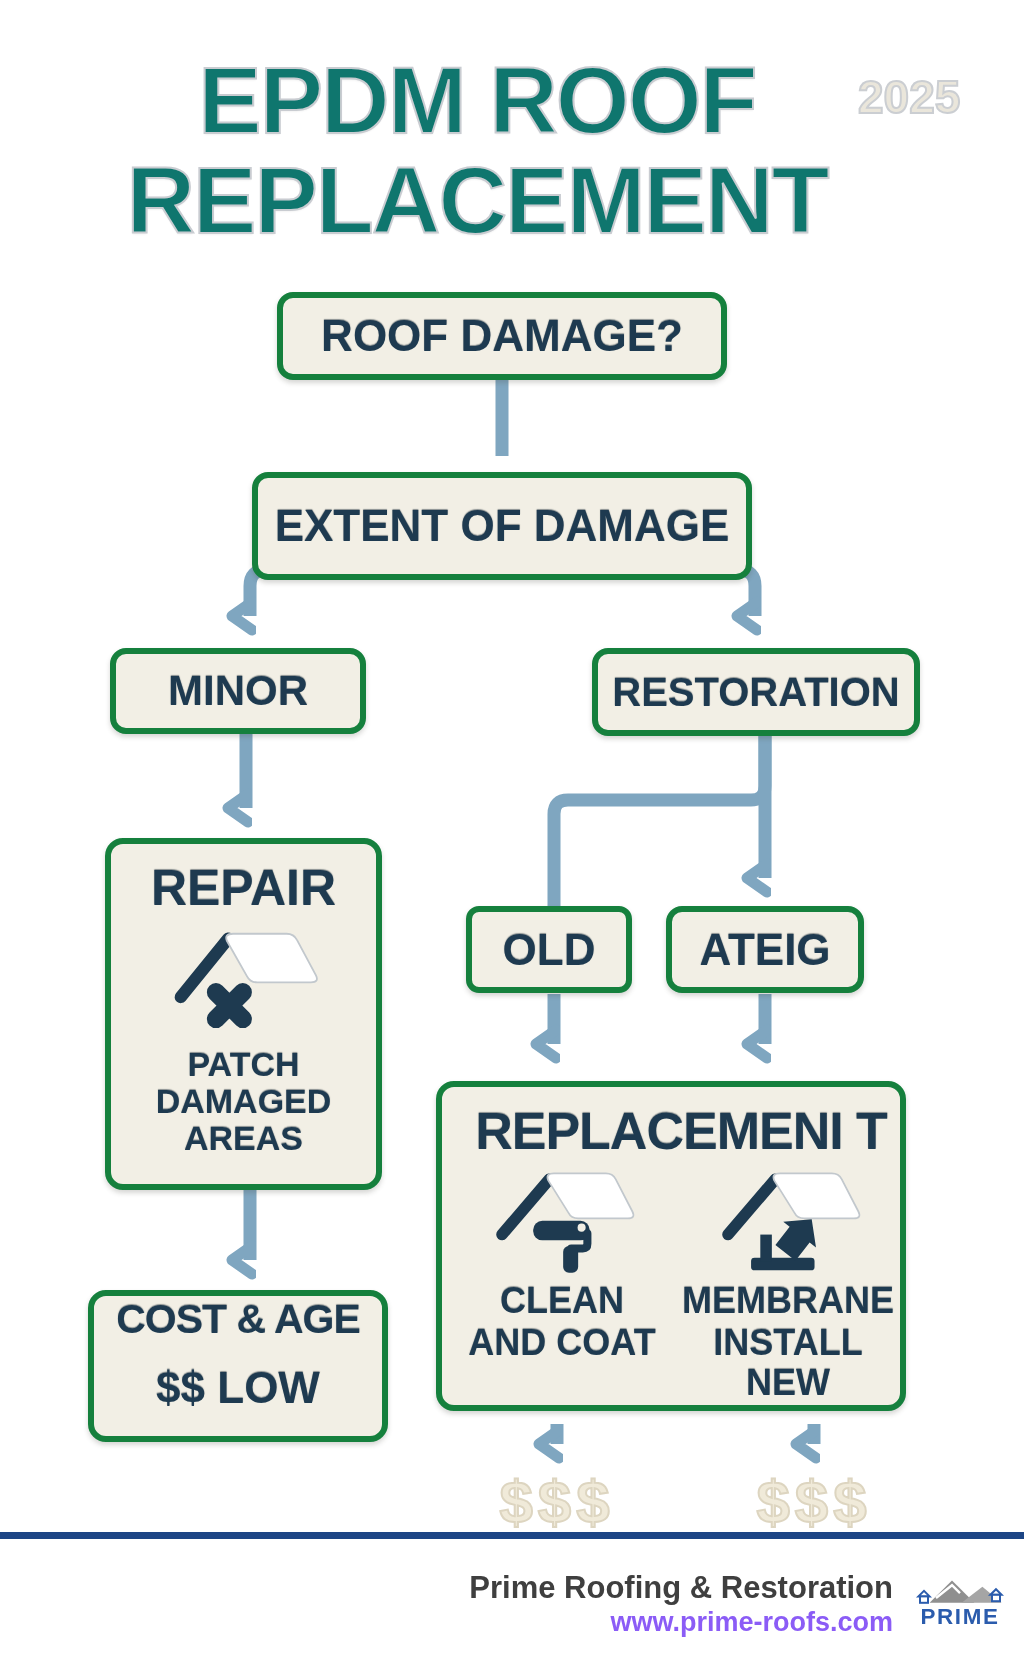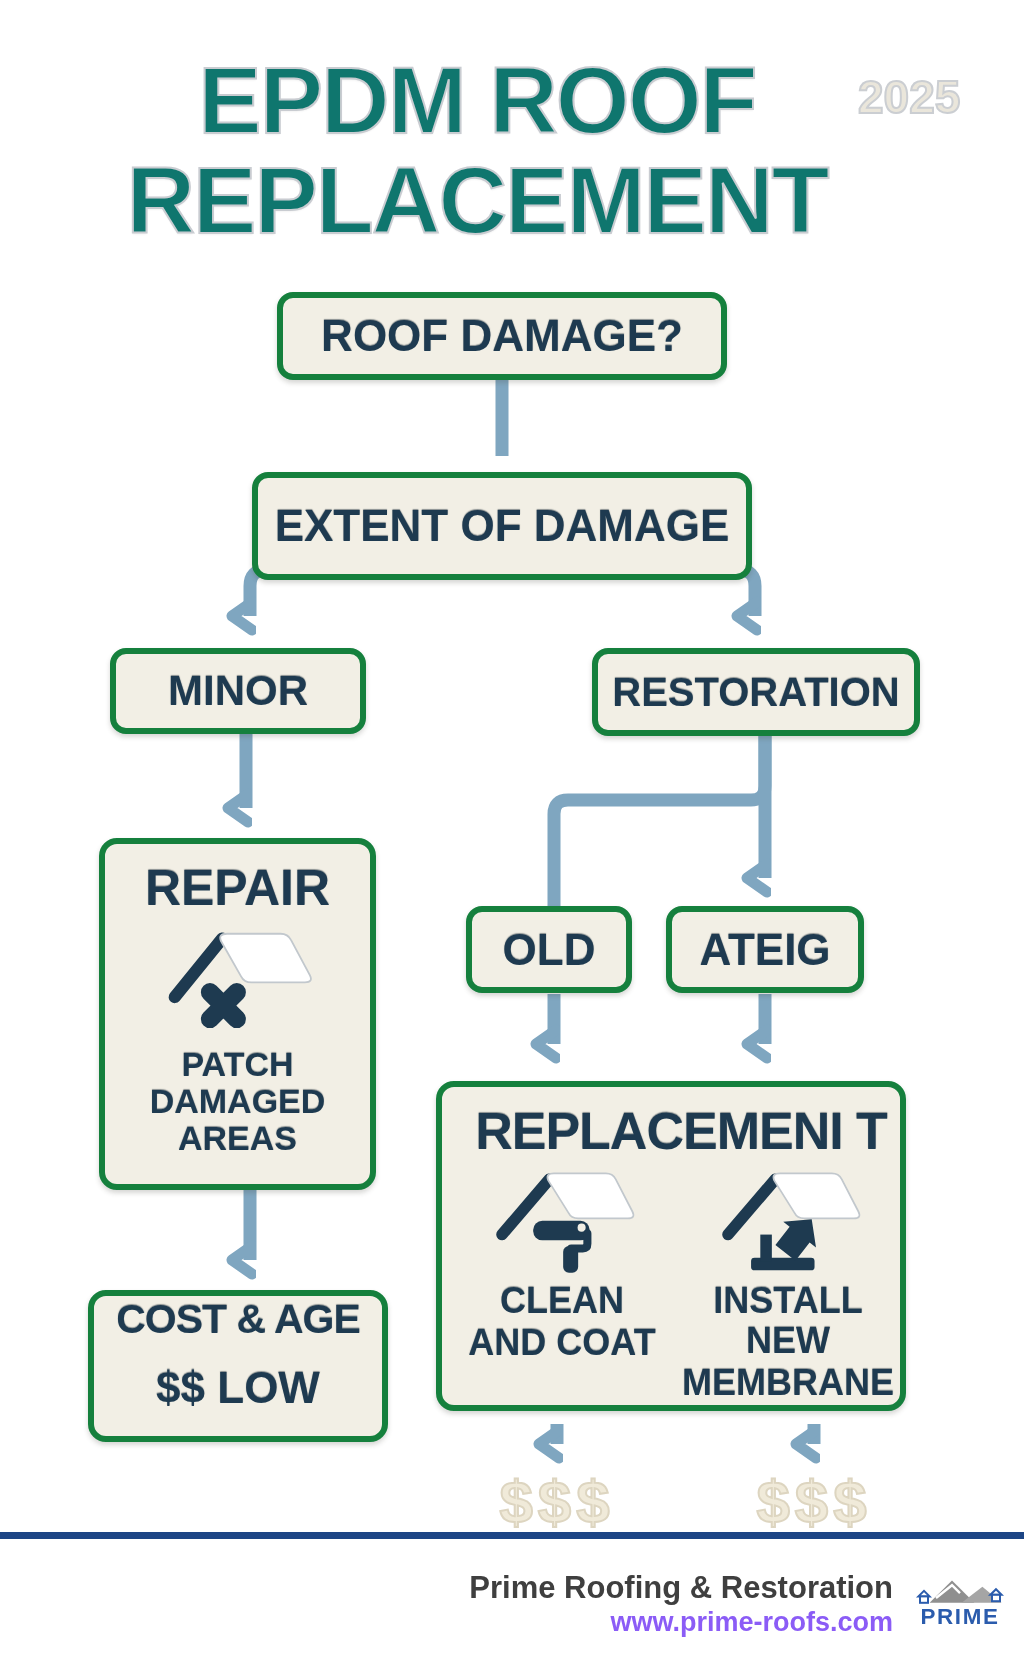--- a/index.html
+++ b/index.html
@@ -24,25 +24,25 @@
     background:#f2efe5;border:6px solid #15803d;border-radius:16px;
     box-shadow:0 3px 5px rgba(70,70,60,.22);
     display:flex;align-items:center;justify-content:center;
     color:#1e3a50;font-weight:700;
     text-shadow:0 -1px 1px rgba(9,27,41,.45);
   }
   #roof-damage{left:277px;top:292px;width:450px;height:88px;font-size:44px;}
   #extent{left:252px;top:452px;width:500px;height:108px;font-size:44px;margin-top:20px;}
   #minor{left:110px;top:648px;width:256px;height:86px;font-size:42px;}
   #restoration{left:592px;top:648px;width:328px;height:88px;font-size:40px;}
-  #old{left:466px;top:906px;width:166px;height:87px;font-size:44px;}
+  #old{left:466px;top:906px;width:166px;height:87px;font-size:44px;border-radius:13px;}
   #ateig{left:666px;top:906px;width:198px;height:87px;font-size:44px;}
 
   #repair-box{
-    left:99px;top:838px;width:277px;height:352px;border-radius:18px;
+    left:105px;top:838px;width:277px;height:352px;border-radius:18px;
     flex-direction:column;justify-content:flex-start;padding:16px 8px 10px;
   }
   .repair-title{font-size:50px;line-height:56px;}
   .repair-icon{margin:8px 0 6px;}
   .repair-caption{font-size:34px;line-height:37px;text-align:center;}
 
   #cost-box{
     left:88px;top:1290px;width:300px;height:152px;border-radius:18px;
     flex-direction:column;justify-content:flex-start;
   }
@@ -178,22 +178,22 @@
       <svg width="150" height="112" viewBox="0 0 130 97">
         <path d="M54,14 L13,62" stroke="#1e3a50" stroke-width="10" stroke-linecap="round" fill="none"></path>
         <path d="M58,9 L103,9 Q109,9 111.5,14 L126,42 Q129,48 122,48 L79,48 Q73,48 70.5,43 L53,15 Q50.5,9 58,9 Z" fill="#ffffff" stroke="#c2c8cd" stroke-width="1.5" stroke-linejoin="round"></path>
         <rect x="33" y="82" width="55" height="11" rx="3" fill="#1e3a50"></rect>
         <rect x="41" y="62" width="10" height="23" fill="#1e3a50"></rect>
         <g transform="rotate(38 72 66)">
           <path d="M72,44 L90,61 L83,61 L83,81 L61,81 L61,61 L54,61 Z" fill="#1e3a50"></path>
         </g>
       </svg>
     </div>
+    <div class="option-caption">MEMBRANE</div>
     <div class="option-caption">INSTALL NEW</div>
-    <div class="option-caption">MEMBRANE</div>
   </div>
 </div>
 
 <div class="dollars" id="dollars-0">$$$</div>
 <div class="dollars" id="dollars-1">$$$</div>
 
 <div id="divider"></div>
 
 <div id="footer-text">
   <div class="company">Prime Roofing &amp; Restoration</div>

